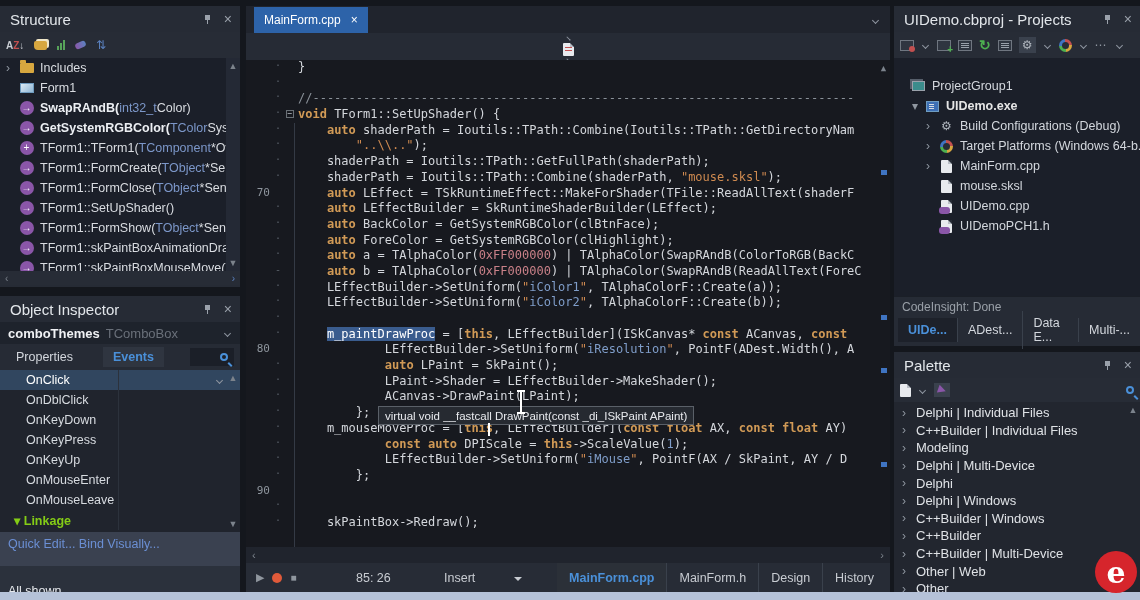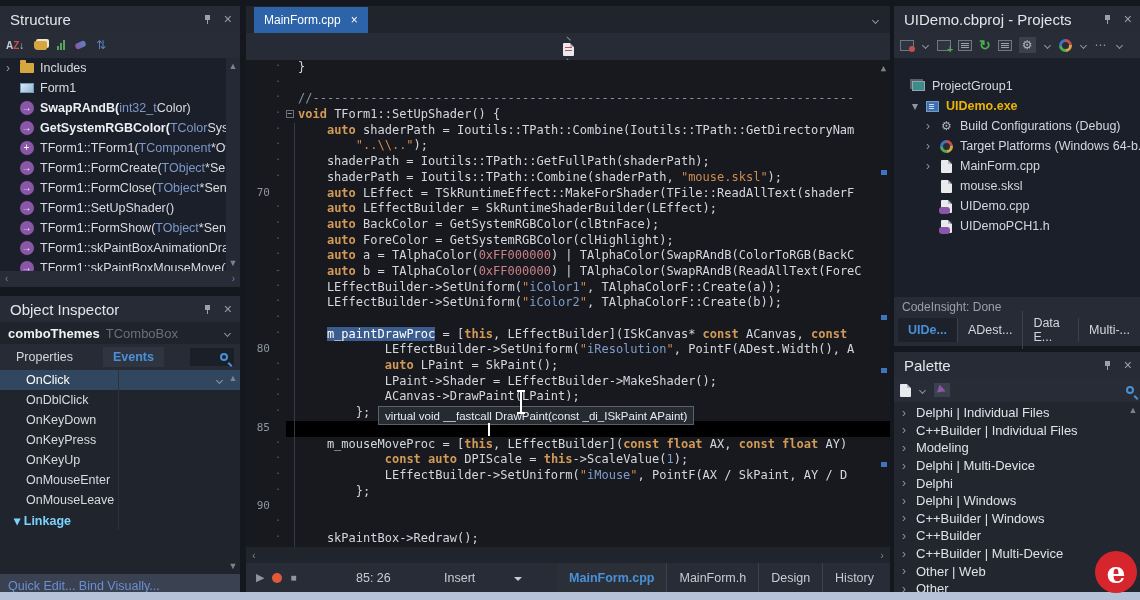--- a/index.html
+++ b/index.html
@@ -53,27 +53,27 @@
 
   
   #inspector { left:0; top:296px; width:240px; height:296px; }
   .oi-combo { height:22px; background:#1e232c; display:flex; align-items:center; padding:0 8px; font-size:13px; }
   .oi-combo b { color:#f0f2f5; } .oi-combo .ty { color:#6a707a; margin-left:6px; flex:1; }
   .oi-tabs { height:26px; display:flex; align-items:center; padding:0 6px; gap:20px; }
   .oi-tab { padding:3px 10px; font-size:12.5px; color:#d3d7dd; }
   .oi-tab.active { background:#2f3540; color:#4a90d9; font-weight:bold; }
   .oi-search { flex:1; height:18px; background:#1b1f28; display:flex; align-items:center;
                justify-content:flex-end; padding:0 6px; margin-left:6px; }
-  .oi-rows { position:relative; background:#20242d; height:204px; overflow:hidden; }
+  .oi-rows { position:relative; background:#20242d; height:162px; overflow:hidden; }
   .orow { height:20px; display:flex; align-items:center; font-size:12.5px; }
   .orow .nm { width:118px; padding-left:26px; }
   .orow .val { flex:1; height:100%; border-left:1px solid #2c323c; display:flex; align-items:center; justify-content:flex-end; padding-right:16px; }
   .orow.sel { background:#31465f; }
   .orow.sel .nm { color:#fff; }
-  .orow.cat .nm { padding-left:14px; font-weight:bold; color:#7dd3fc; }
+  .orow.cat .nm { padding-left:14px; font-weight:bold; color:#84cc16; }
   .oi-quick { height:34px; background:#3a4150; padding:5px 8px; font-size:12.5px; color:#6b8fd4; }
   .oi-foot { height:60px; background:#2b313c; padding:18px 8px 0; font-size:12.5px; color:#e6e9ed; }
 
   
   #editor { left:246px; top:6px; width:644px; height:586px; }
   .tabbar { height:27px; background:#20242d; display:flex; align-items:flex-end; }
   .edtab { height:26px; background:#2d63a9; color:#fff; font-size:12px; display:flex; gap:10px;
            align-items:center; padding:0 10px; margin-left:8px; }
   .tabbar .sp { flex:1; }
   .tabbar .chv { margin:0 12px 10px 0; }
@@ -143,21 +143,21 @@
         background:repeating-linear-gradient(#9aa1ab 0 1px,transparent 1px 2px); }
   .ic-refresh { color:#4db050; font-size:14px; font-weight:bold; }
   .ic-gearbox { background:#3a414d; padding:1px 3px; display:flex; align-items:center; }
   .gear { color:#aeb4bc; font-size:12px; }
   .target { width:13px; height:13px; border-radius:50%; flex:none;
             background:conic-gradient(#c25050 0 25%, #d7a73f 25% 50%, #4db050 50% 75%, #3f74c2 75% 100%); position:relative; }
   .target::after { content:""; position:absolute; inset:3px; border-radius:50%; background:#272c36; }
   .dots3 { color:#8f96a0; font-size:12px; letter-spacing:1px; }
   .pj-tree { background:#1b1f29; height:238px; overflow:hidden; padding-top:2px; }
   .pjrow { height:20px; display:flex; align-items:center; font-size:12.5px; white-space:nowrap; color:#d3d7dd; }
-  .pjrow b { color:#eab308; }
+  .pjrow b { color:#e5e5e5; }
   .ic-group { width:13px; height:10px; background:#3b8c8c; border:1px solid #9aa1ab; box-shadow:-2px -2px 0 #565e6a; flex:none; }
   .ic-app { width:13px; height:11px; background:#3d6fb4; border:1px solid #6f9cc0; position:relative; flex:none; }
   .ic-app::after { content:""; position:absolute; left:2px; top:2px; width:5px; height:5px;
         background:repeating-linear-gradient(#d7dce2 0 1px,transparent 1px 2px); }
   .pj-status { height:20px; font-size:12px; color:#9aa0a8; padding:3px 8px; border-top:1px solid #1b1f27; }
   .pj-tabs { height:28px; background:#262b35; display:flex; align-items:center; padding-left:4px; }
   .pj-tab { padding:5px 10px; font-size:12.5px; color:#d3d7dd; border-left:1px solid #3a414c; }
   .pj-tab:first-child { border-left:none; }
   .pj-tab.active { background:#1d212a; color:#4a90d9; font-weight:bold; }
 
@@ -411,21 +411,20 @@
         <div class="cline"><span class="g-num"></span><span class="g-dot">-</span><span class="g-fold"></span><pre class="ctext"><span class="tk-p">    </span><span class="tk-k">auto</span><span class="tk-p"> b = TAlphaColor(</span><span class="tk-n">0xFF000000</span><span class="tk-p">) | TAlphaColor(SwapRAndB(ReadAllText(ForeC</span></pre></div>
         <div class="cline"><span class="g-num"></span><span class="g-dot">·</span><span class="g-fold"></span><pre class="ctext"><span class="tk-p">    LEffectBuilder-&gt;SetUniform(</span><span class="tk-s">"</span><span class="tk-sb">iColor1</span><span class="tk-s">"</span><span class="tk-p">, TAlphaColorF::Create(a));</span></pre></div>
         <div class="cline"><span class="g-num"></span><span class="g-dot">·</span><span class="g-fold"></span><pre class="ctext"><span class="tk-p">    LEffectBuilder-&gt;SetUniform(</span><span class="tk-s">"</span><span class="tk-sb">iColor2</span><span class="tk-s">"</span><span class="tk-p">, TAlphaColorF::Create(b));</span></pre></div>
         <div class="cline"><span class="g-num"></span><span class="g-dot">·</span><span class="g-fold"></span><pre class="ctext"></pre></div>
         <div class="cline"><span class="g-num"></span><span class="g-dot">·</span><span class="g-fold"></span><pre class="ctext"><span class="tk-p">    </span><span class="tk-sel">m_paintDrawProc</span><span class="tk-p"> = [</span><span class="tk-k">this</span><span class="tk-p">, LEffectBuilder](ISkCanvas* </span><span class="tk-k">const</span><span class="tk-p"> ACanvas, </span><span class="tk-k">const</span></pre></div>
         <div class="cline"><span class="g-num">80</span><span class="g-dot"></span><span class="g-fold"></span><pre class="ctext"><span class="tk-p">            LEffectBuilder-&gt;SetUniform(</span><span class="tk-s">"</span><span class="tk-sb">iResolution</span><span class="tk-s">"</span><span class="tk-p">, PointF(ADest.Width(), A</span></pre></div>
         <div class="cline"><span class="g-num"></span><span class="g-dot">·</span><span class="g-fold"></span><pre class="ctext"><span class="tk-p">            </span><span class="tk-k">auto</span><span class="tk-p"> LPaint = SkPaint();</span></pre></div>
         <div class="cline"><span class="g-num"></span><span class="g-dot">·</span><span class="g-fold"></span><pre class="ctext"><span class="tk-p">            LPaint-&gt;Shader = LEffectBuilder-&gt;MakeShader();</span></pre></div>
         <div class="cline"><span class="g-num"></span><span class="g-dot">·</span><span class="g-fold"></span><pre class="ctext"><span class="tk-p">            ACanvas-&gt;DrawPaint(LPaint);</span></pre></div>
         <div class="cline"><span class="g-num"></span><span class="g-dot">·</span><span class="g-fold"></span><pre class="ctext"><span class="tk-p">        };</span></pre></div>
-        <div class="cline active"><span class="g-num">85</span><span class="g-dot"></span><span class="g-fold"></span><pre class="ctext"></pre></div>
         <div class="cline"><span class="g-num"></span><span class="g-dot">·</span><span class="g-fold"></span><pre class="ctext"><span class="tk-p">    m_mouseMoveProc = [</span><span class="tk-k">this</span><span class="tk-p">, LEffectBuilder](</span><span class="tk-k">const float</span><span class="tk-p"> AX, </span><span class="tk-k">const float</span><span class="tk-p"> AY)</span></pre></div>
         <div class="cline"><span class="g-num"></span><span class="g-dot">·</span><span class="g-fold"></span><pre class="ctext"><span class="tk-p">            </span><span class="tk-k">const auto</span><span class="tk-p"> DPIScale = </span><span class="tk-k">this</span><span class="tk-p">-&gt;ScaleValue(</span><span class="tk-nb">1</span><span class="tk-p">);</span></pre></div>
         <div class="cline"><span class="g-num"></span><span class="g-dot">·</span><span class="g-fold"></span><pre class="ctext"><span class="tk-p">            LEffectBuilder-&gt;SetUniform(</span><span class="tk-s">"</span><span class="tk-sb">iMouse</span><span class="tk-s">"</span><span class="tk-p">, PointF(AX / SkPaint, AY / D</span></pre></div>
         <div class="cline"><span class="g-num"></span><span class="g-dot">·</span><span class="g-fold"></span><pre class="ctext"><span class="tk-p">        };</span></pre></div>
         <div class="cline"><span class="g-num">90</span><span class="g-dot"></span><span class="g-fold"></span><pre class="ctext"></pre></div>
         <div class="cline"><span class="g-num"></span><span class="g-dot">·</span><span class="g-fold"></span><pre class="ctext"></pre></div>
         <div class="cline"><span class="g-num"></span><span class="g-dot">·</span><span class="g-fold"></span><pre class="ctext"><span class="tk-p">    skPaintBox-&gt;Redraw();</span></pre></div>
         <div class="indent-line"></div>
       <div class="tooltip">virtual void __fastcall DrawPaint(const _di_ISkPaint APaint)</div>
       <div class="caret"></div>

